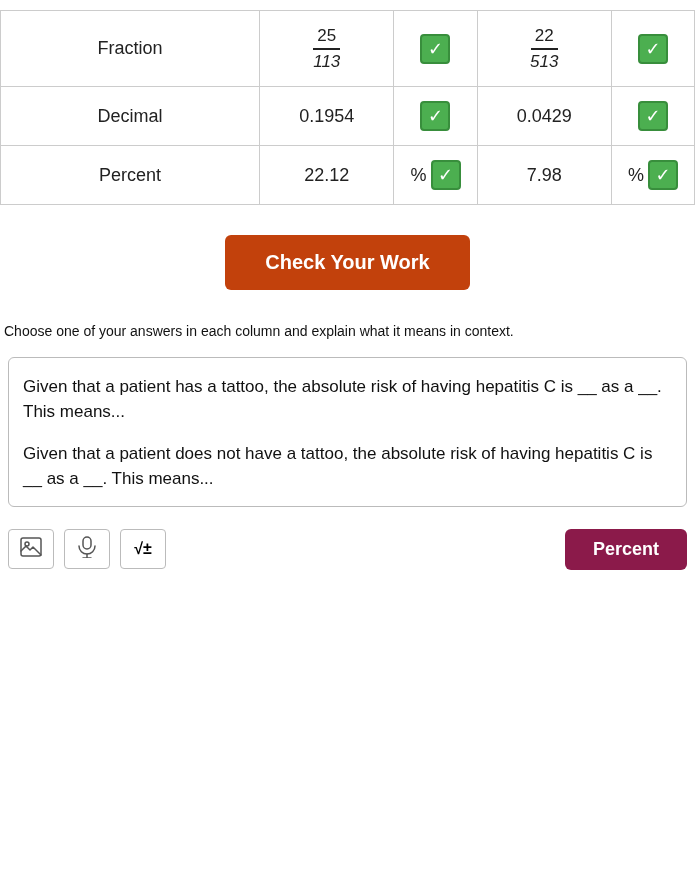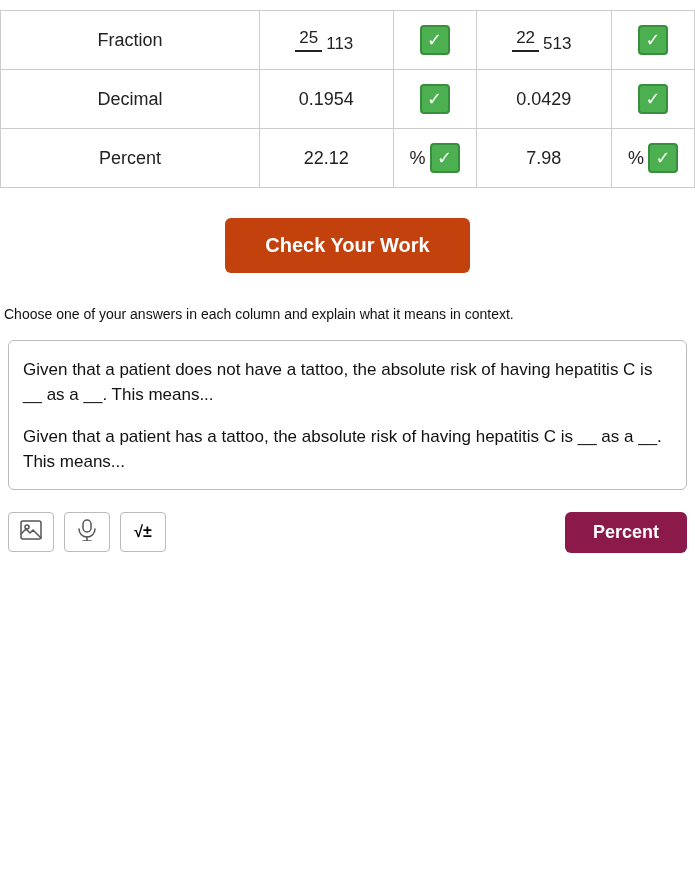--- a/index.html
+++ b/index.html
@@ -38,35 +38,36 @@
     }
 
     .fraction-value {
       text-align: center;
       font-size: 18px;
       color: #222;
     }
 
     .fraction-display {
       display: inline-flex;
-      flex-direction: row;
+      flex-direction: column;
       align-items: center;
       font-size: 17px;
     }
 
     .fraction-display .numerator {
       border-bottom: 2px solid #222;
       padding: 0 4px 2px 4px;
       display: block;
       text-align: center;
     }
 
     .fraction-display .denominator {
-      padding: 8px 4px 0 4px;
+      padding: 2px 4px 0 4px;
       display: block;
+      font-style: italic;
     }
 
     .check-cell {
       width: 50px;
       text-align: center;
     }
 
     .checkbox-green {
       display: inline-flex;
       align-items: center;
@@ -247,22 +248,22 @@
   </tbody>
     </table>
 
   <div class="button-section">
     <button class="check-work-btn">Check Your Work</button>
   </div>
 
   <div class="instructions">Choose one of your answers in each column and explain what it means in context.</div>
 
   <div class="context-box">
+    <p>Given that a patient has a tattoo, the absolute risk of having hepatitis C is __ as a __. This means...</p>
     <p>Given that a patient does not have a tattoo, the absolute risk of having hepatitis C is __ as a __. This means...</p>
-    <p>Given that a patient has a tattoo, the absolute risk of having hepatitis C is __ as a __. This means...</p>
   </div>
 
   <div class="toolbar">
     <button class="tool-btn">
       <span>
         <svg width="22" height="20" viewBox="0 0 22 20" fill="none">
           <rect x="1" y="1" width="20" height="18" rx="2" stroke="#555" stroke-width="1.5"></rect>
           <circle cx="7" cy="7" r="2" stroke="#555" stroke-width="1.5"></circle>
           <path d="M1 14l5-5 4 4 3-3 8 8" stroke="#555" stroke-width="1.5" stroke-linecap="round" stroke-linejoin="round"></path>
         </svg>

